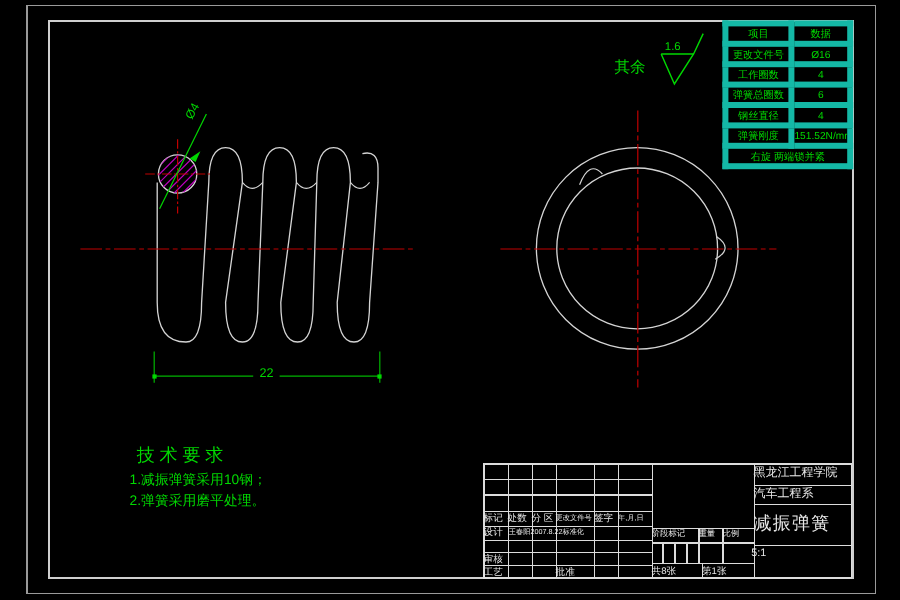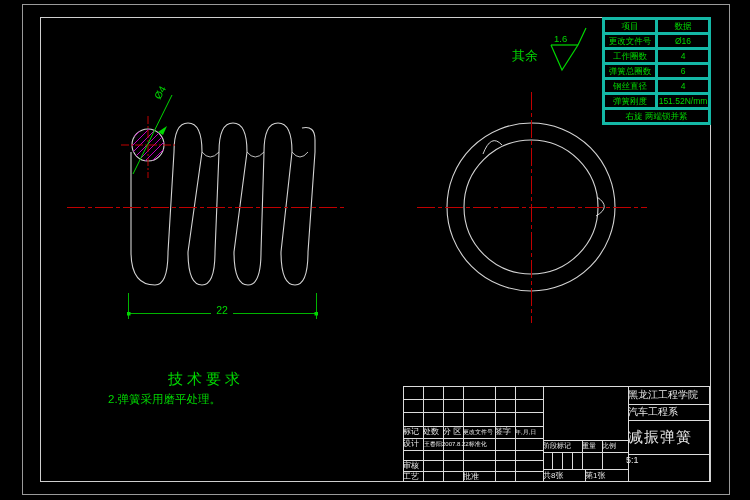--- a/index.html
+++ b/index.html
@@ -3,25 +3,25 @@
 <meta charset="utf-8">
 <style>
   html,body{margin:0;padding:0;background:#000;}
   #stage{position:relative;width:750px;height:500px;background:#000;overflow:hidden;
          font-family:"Liberation Sans",sans-serif;}
   svg{position:absolute;left:0;top:0;}
   
   #spec-table{position:absolute;left:602px;top:17px;width:109px;height:87px;
 
               border-collapse:collapse;table-layout:fixed;color:#00d800;font-size:8.5px;}
-  #spec-table td{border:3px solid #14b8a6;text-align:center;padding:0;white-space:nowrap;
+  #spec-table td{border:5px solid #14b8a6;text-align:center;padding:0;white-space:nowrap;
                  overflow:hidden;height:12px;line-height:12px;}
   
   #tech{position:absolute;left:108px;top:370px;width:190px;color:#00d800;}
-  #tech .t-title{text-align:center;font-size:15px;letter-spacing:4px;margin-left:6px;}
+  #tech .t-title{text-align:left;font-size:15px;letter-spacing:4px;margin-left:6px;}
   #tech .t-item{font-size:11.5px;margin-top:3px;white-space:nowrap;}
   
   .tb{position:absolute;color:#e8e8e8;text-align:left;white-space:nowrap;overflow:visible;}
   .mono-serif{font-family:"Liberation Serif",serif;}
 </style>
 </head>
 <body>
 
 <div id="stage">
 
@@ -166,20 +166,21 @@
       <td>151.52N/mm</td>
     </tr>
     <tr>
       <td colspan="2">右旋  两端锁并紧</td>
     </tr>
   </tbody>
     </table>
 
   <div id="tech">
     <div class="t-title">技术要求</div>
+    <div class="t-item">1.减振弹簧采用10钢；</div>
     <div class="t-item">2.弹簧采用磨平处理。</div>
   </div>
 
   <div class="tb" style="left:403px;top:426px;width:20px;line-height:12px;font-size:8px">标记</div>
   <div class="tb" style="left:423px;top:426px;width:20px;line-height:12px;font-size:8px">处数</div>
   <div class="tb" style="left:443px;top:426px;width:20px;line-height:12px;font-size:8px">分 区</div>
   <div class="tb" style="left:463px;top:426px;width:32px;line-height:12px;font-size:6px">更改文件号</div>
   <div class="tb" style="left:495px;top:426px;width:20px;line-height:12px;font-size:8px">签字</div>
   <div class="tb" style="left:515px;top:426px;width:28px;line-height:12px;font-size:6px">年,月,日</div>
 

